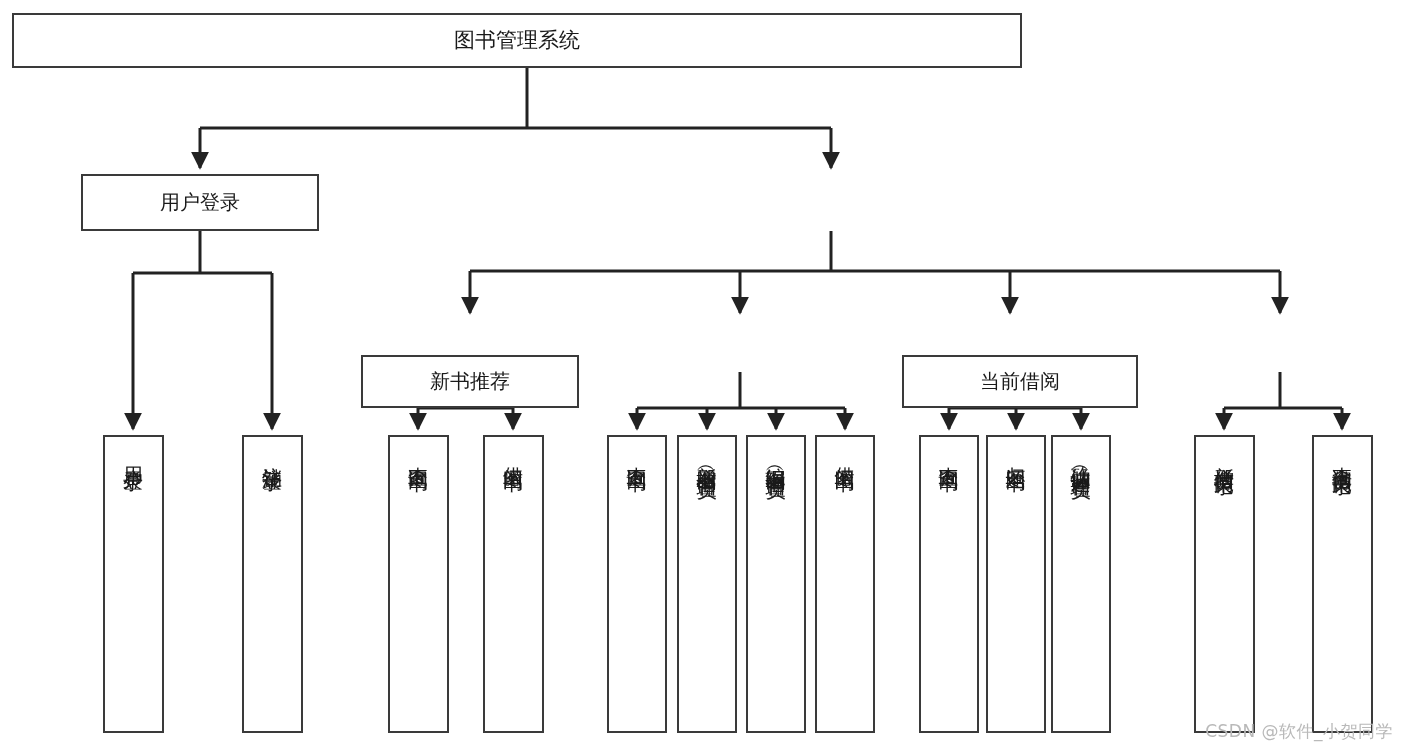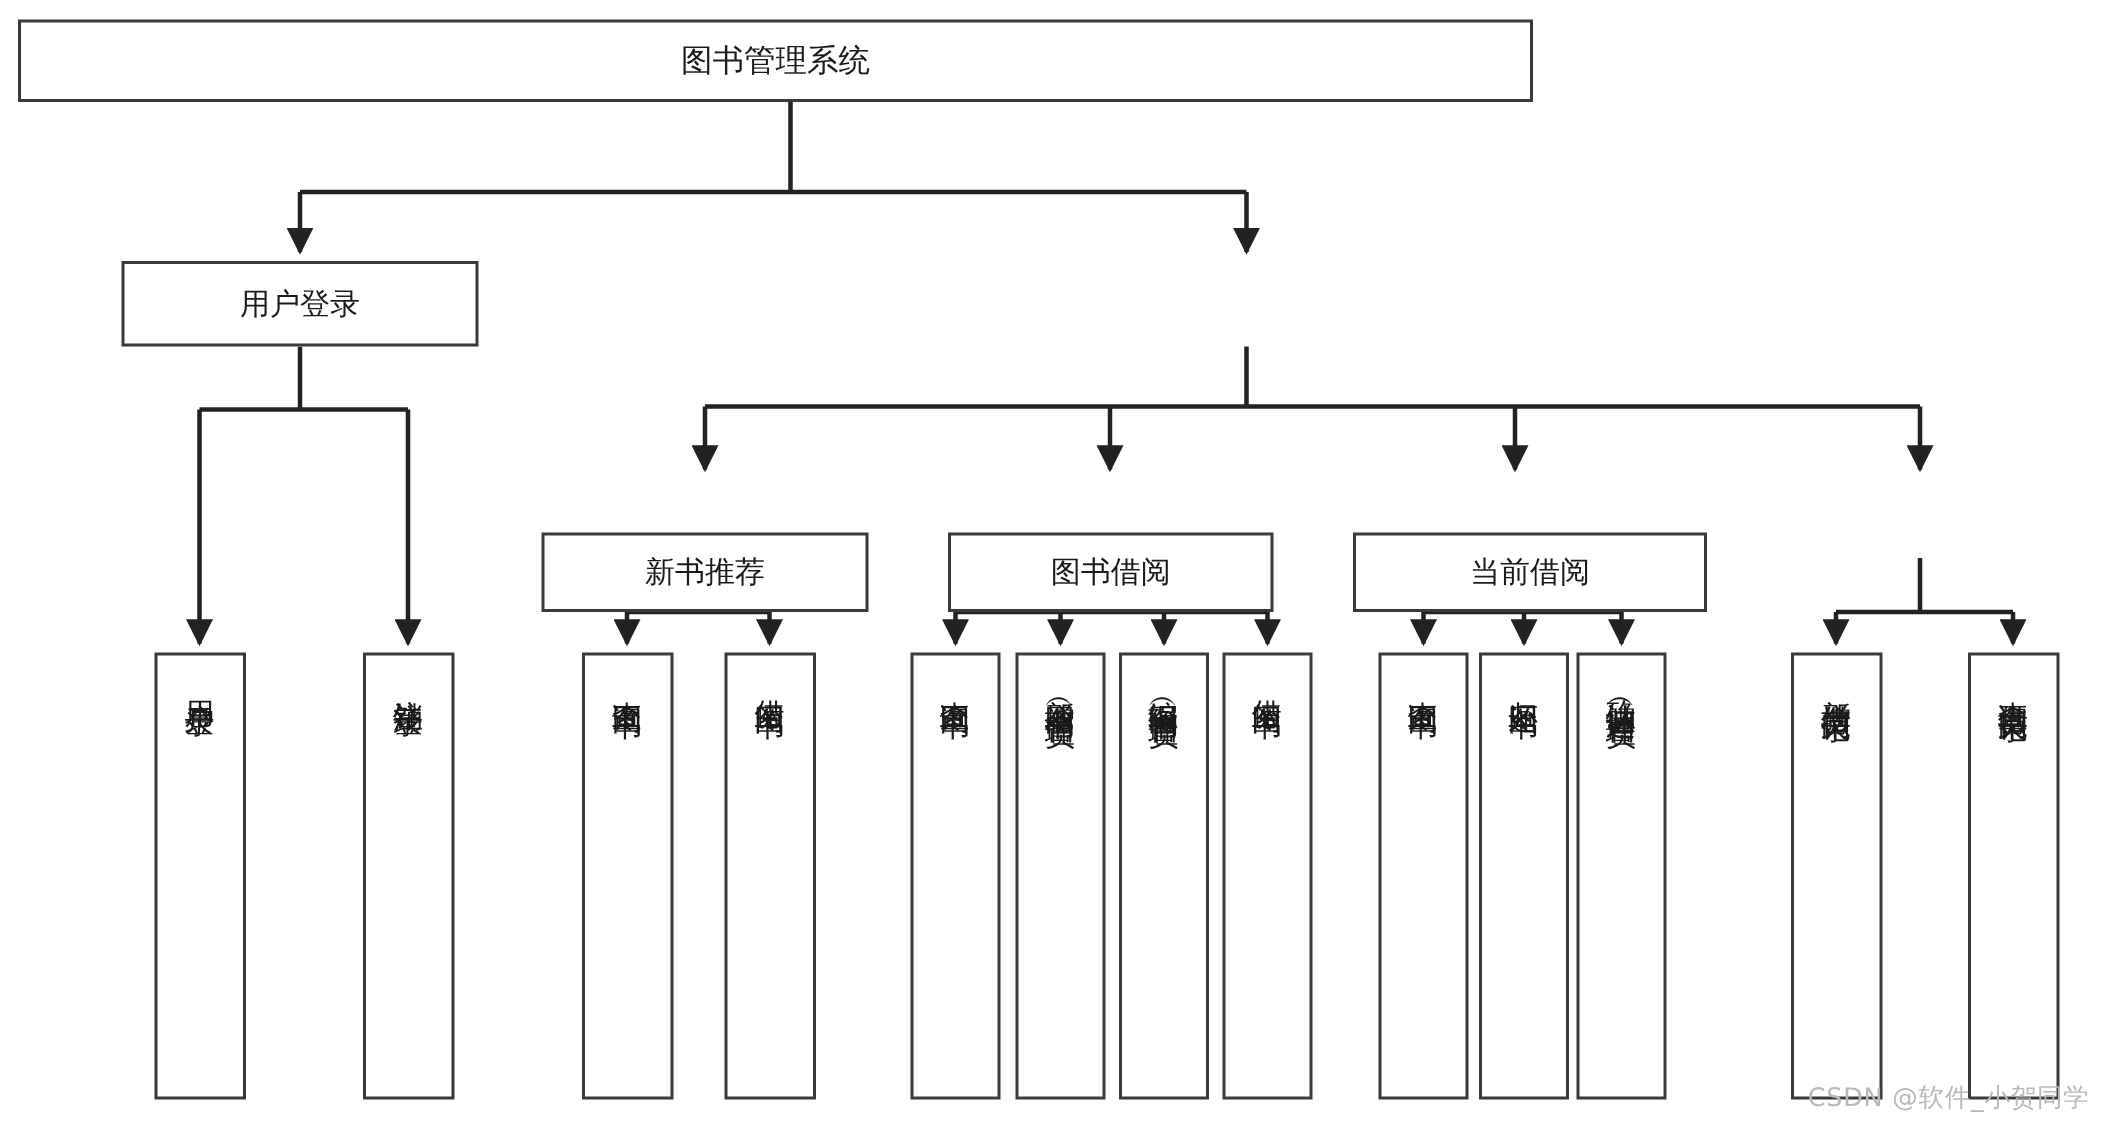--- a/index.html
+++ b/index.html
@@ -159,23 +159,20 @@
     <span class="node-label">图书管理系统</span>
   </div>
 
   <div class="node lvl1 n-user">
     <span class="node-label">用户登录</span>
   </div>
 
   <div class="node lvl2 n-rec">
     <span class="node-label">新书推荐</span>
   </div>
-  <div class="node lvl2 n-borrow">
-    <span class="node-label">图书借阅</span>
-  </div>
   <div class="node lvl2 n-cur">
     <span class="node-label">当前借阅</span>
   </div>
 
   <div class="node leaf" style="left:103px;width:61px;">
     <span class="node-label">用户登录</span>
   </div>
   <div class="node leaf" style="left:242px;width:61px;">
     <span class="node-label">注销登录</span>
   </div>

